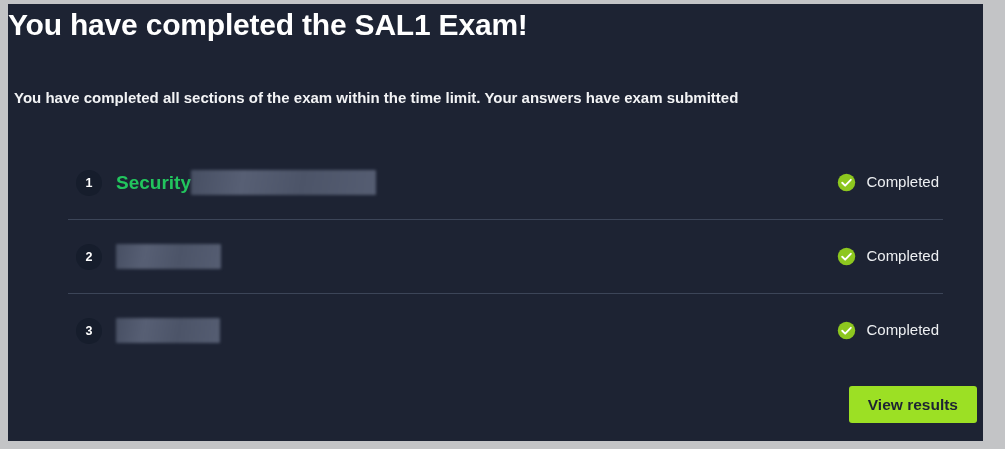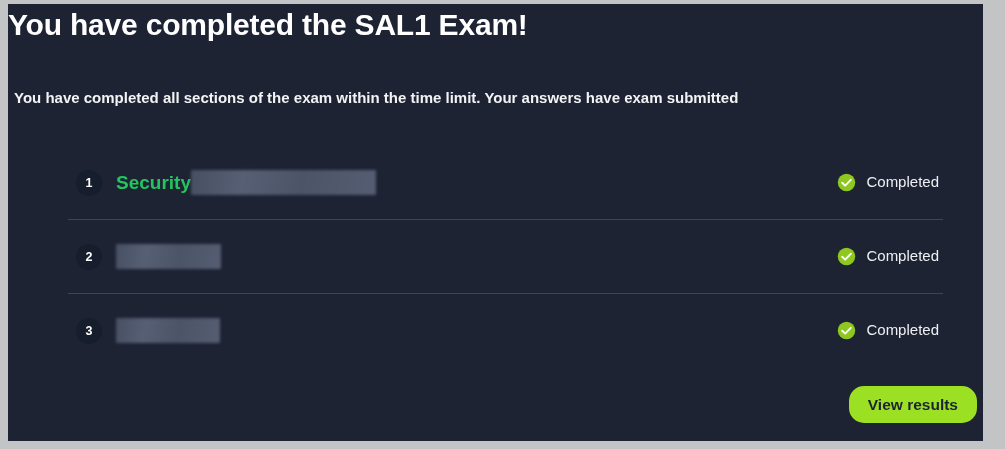--- a/index.html
+++ b/index.html
@@ -134,21 +134,21 @@
   .footer {
     position: absolute;
     right: 6px;
     bottom: 18px;
   }
   .view-results-button {
     display: inline-block;
     background: #9ce024;
     color: #1d2333;
     border: none;
-    border-radius: 15px;
+    border-radius: 3px;
     font-family: "Liberation Sans", sans-serif;
     font-size: 15.5px;
     font-weight: bold;
     padding: 11px 19px;
     cursor: pointer;
     line-height: 1;
     margin-top: 40px;
   }
 </style>
 </head>

